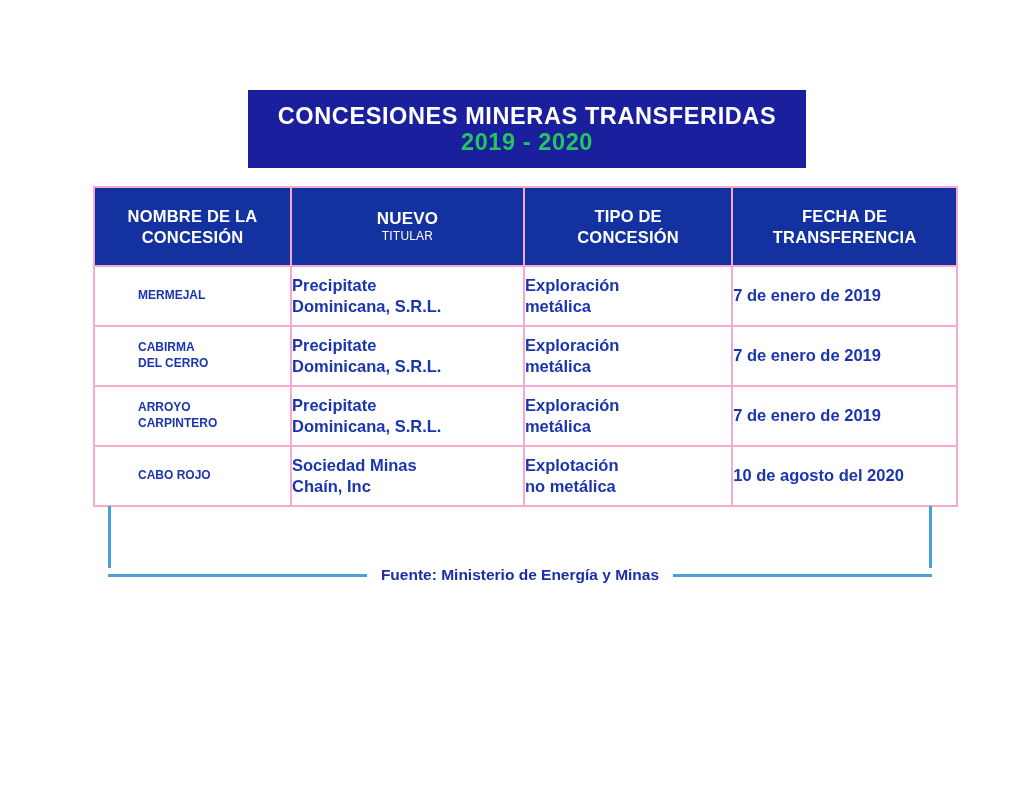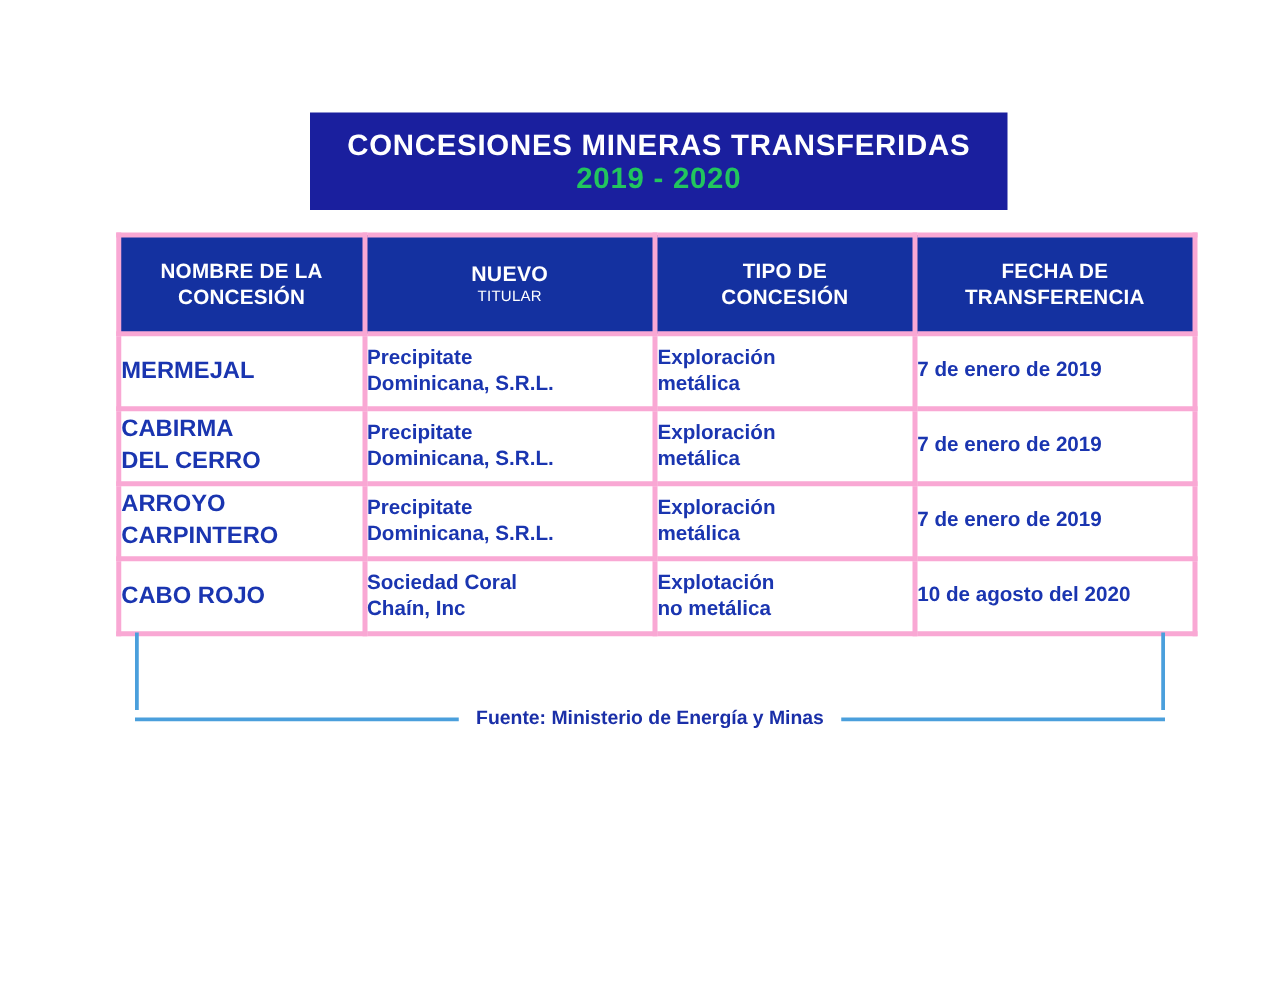--- a/index.html
+++ b/index.html
@@ -52,21 +52,21 @@
   #concessions-table {
     position: absolute;
     left: 93px;
     top: 186px;
     width: 865px;
     border-collapse: collapse;
     table-layout: fixed;
   }
   #concessions-table td,
   #concessions-table th {
-    border: 4px solid #f9a8d4;
+    border: 2px solid #f9a8d4;
     padding: 0;
     vertical-align: middle;
     box-sizing: border-box;
   }
 
   
   .hdr-cell {
     background: #1431a0;
     height: 79px;
     padding: 4px 6px;
@@ -104,21 +104,22 @@
   }
   .cell-text {
     display: block;
     color: #1a35b0;
     font-size: 16.5px;
     font-weight: bold;
     line-height: 1.3;
     white-space: pre-line;
   }
   .cell-name {
-    font-size: 19px;
+    font-size: 12px;
+    padding-left: 43px;
   }
 
   
   .col-1 { width: 192px; }
   .col-2 { width: 227px; }
   .col-3 { width: 203px; }
   .col-4 { width: 219px; }
 
   
   #footer-bracket {
@@ -234,21 +235,21 @@
       </td>
       <td class="col-4">
         <span class="cell-text">7 de enero de 2019</span>
       </td>
     </tr>
     <tr class="data-row">
       <td class="col-1">
         <span class="cell-text cell-name">CABO ROJO</span>
       </td>
       <td class="col-2">
-        <span class="cell-text">Sociedad Coral
+        <span class="cell-text">Sociedad Minas
 Chaín, Inc</span>
       </td>
       <td class="col-3">
         <span class="cell-text">Explotación
 no metálica</span>
       </td>
       <td class="col-4">
         <span class="cell-text">10 de agosto del 2020</span>
       </td>
     </tr>

